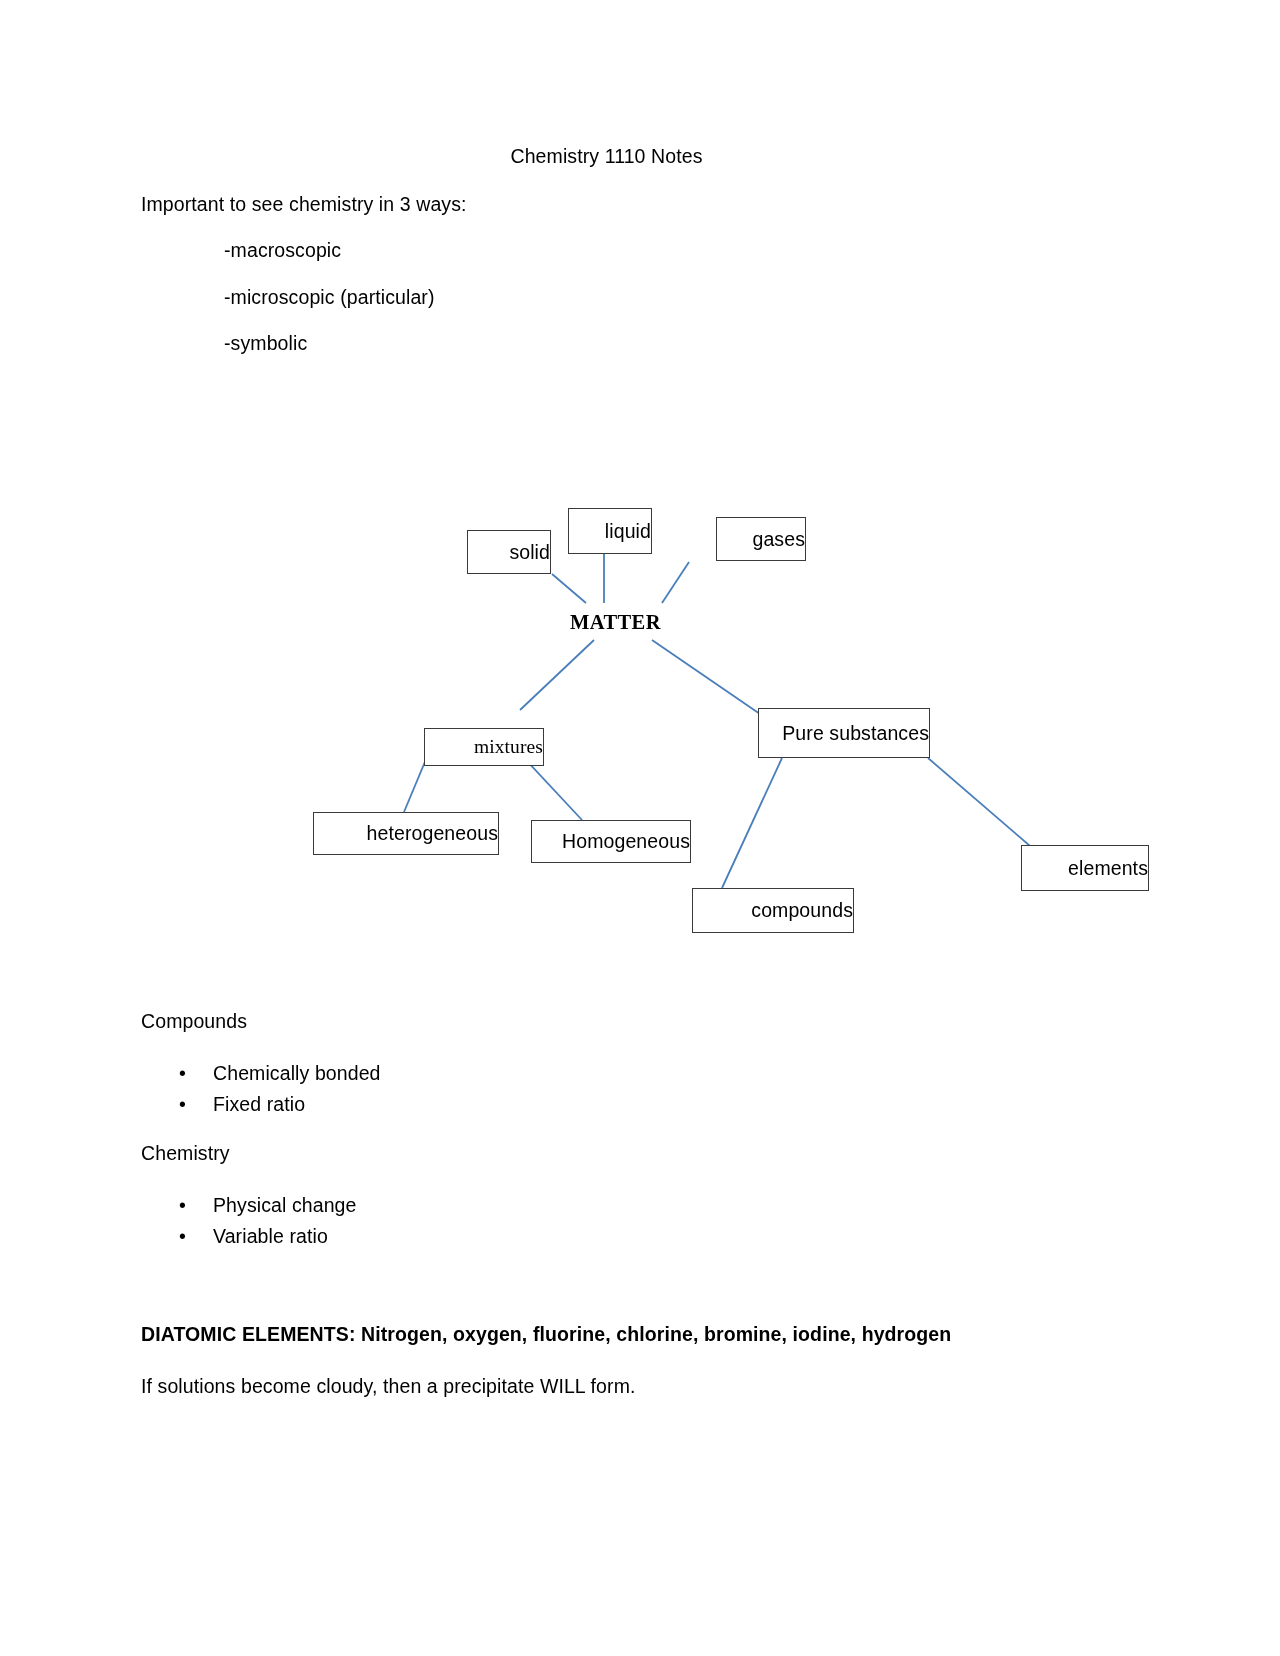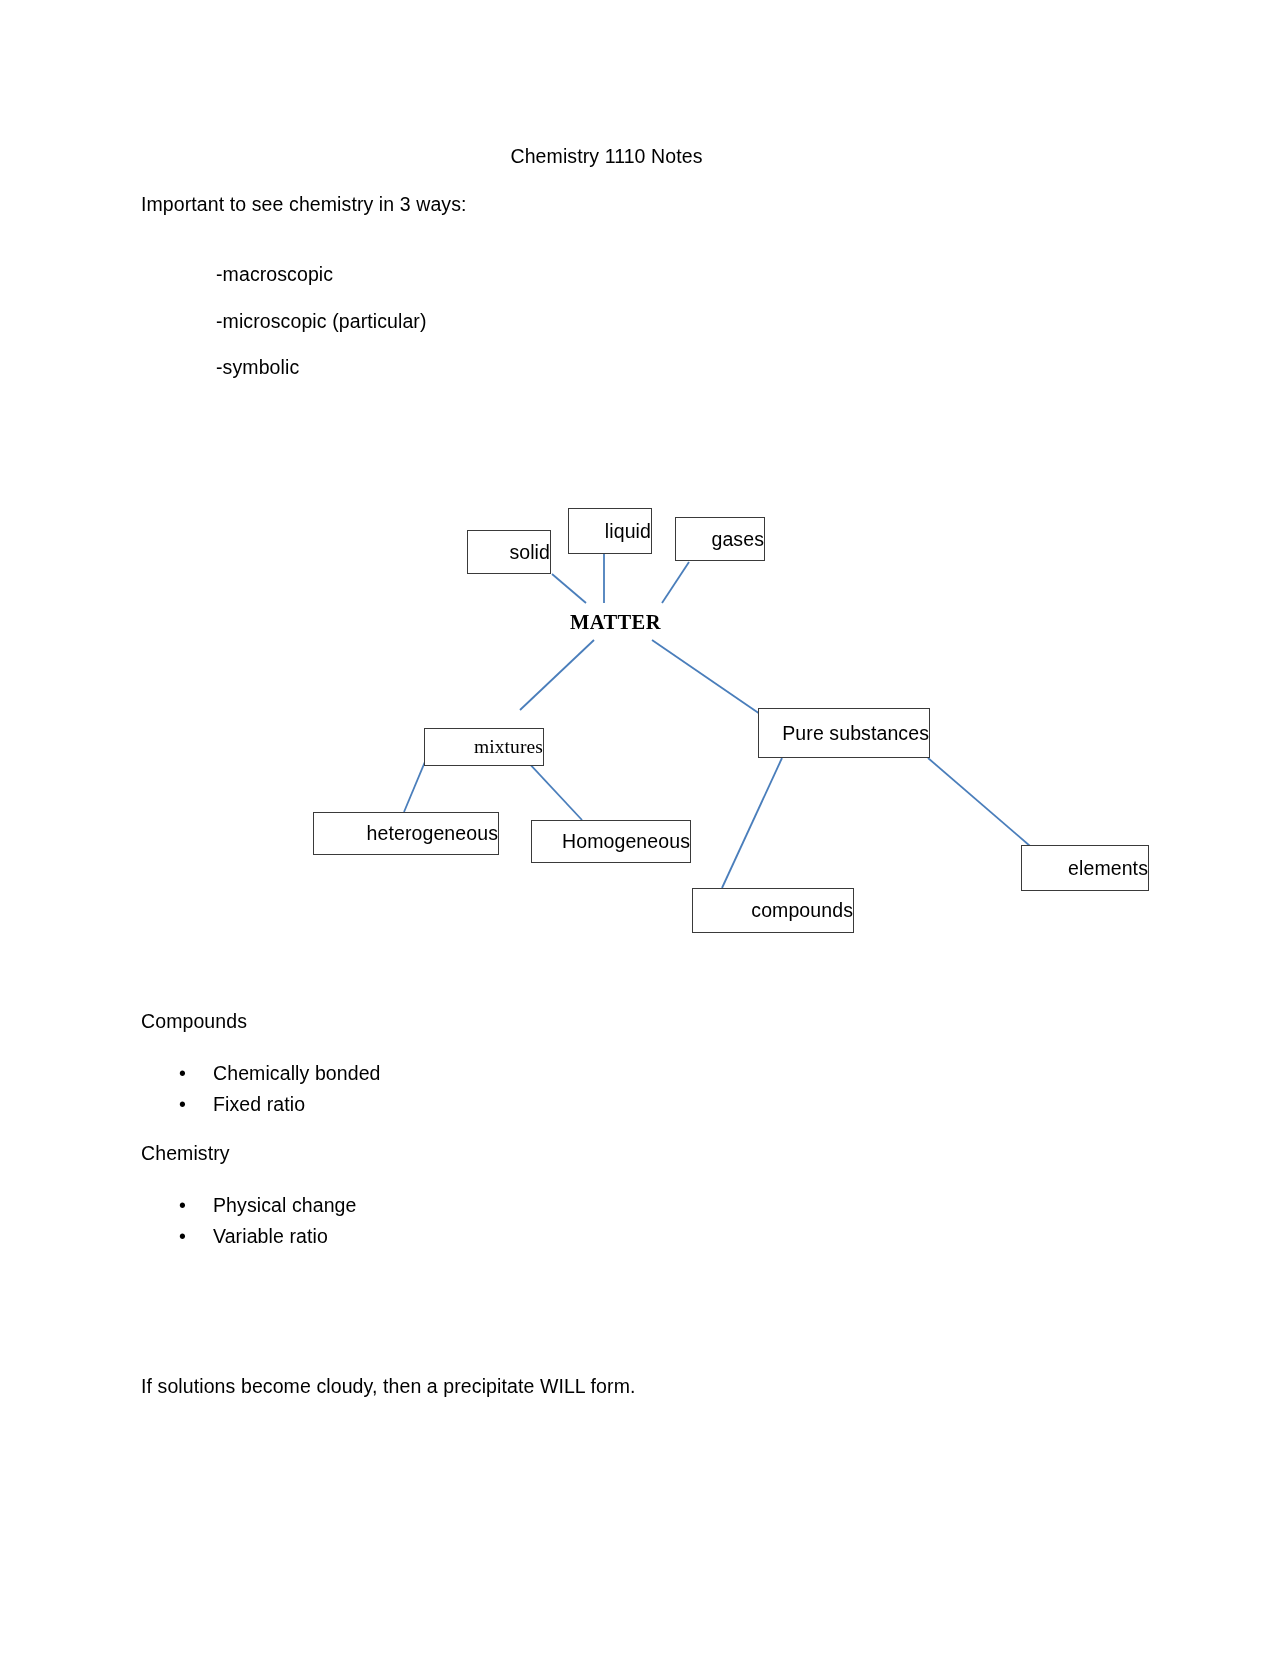--- a/index.html
+++ b/index.html
@@ -33,22 +33,21 @@
   }
   .para {
     position: absolute;
     left: 141px;
     font-size: 19.5px;
     line-height: 1.25;
     letter-spacing: 0.1px;
     white-space: nowrap;
   }
   .para.indent {
-    left: 216px;
-    margin-top: 24px;
+    left: 224px;
   }
   .para.bold {
     font-weight: bold;
   }
 
   
   .bullet-list {
     position: absolute;
     left: 141px;
     margin: 0;
@@ -150,21 +149,21 @@
     </svg>
 
     <div class="node-box" style="left:467px; top:530px; width:84px; height:44px;">
       <span>solid</span>
     </div>
 
     <div class="node-box" style="left:568px; top:508px; width:84px; height:46px;">
       <span>liquid</span>
     </div>
 
-    <div class="node-box" style="left:675px; top:517px; width:90px; height:44px;padding-left:48px;">
+    <div class="node-box" style="left:716px; top:517px; width:90px; height:44px;padding-left:48px;">
       <span>gases</span>
     </div>
 
     <div class="node-root" style="left:570px; top:611px;font-family:Liberation Serif, serif;">
       <span>MATTER</span>
     </div>
 
     <div class="node-box" style="left:424px; top:728px; width:120px; height:38px;font-family:Liberation Serif, serif;">
       <span>mixtures</span>
     </div>
@@ -210,16 +209,17 @@
     <li>
       <span class="dot">•</span>
       <span>Physical change</span>
     </li>
     <li>
       <span class="dot">•</span>
       <span>Variable ratio</span>
     </li>
   </ul>
 
+  <div class="para bold" style="top:1322px;">DIATOMIC ELEMENTS: Nitrogen, oxygen, fluorine, chlorine, bromine, iodine, hydrogen</div>
 
   <div class="para" style="top:1374px;">If solutions become cloudy, then a precipitate WILL form.</div>
 
 </div>
 
 </body></html>

